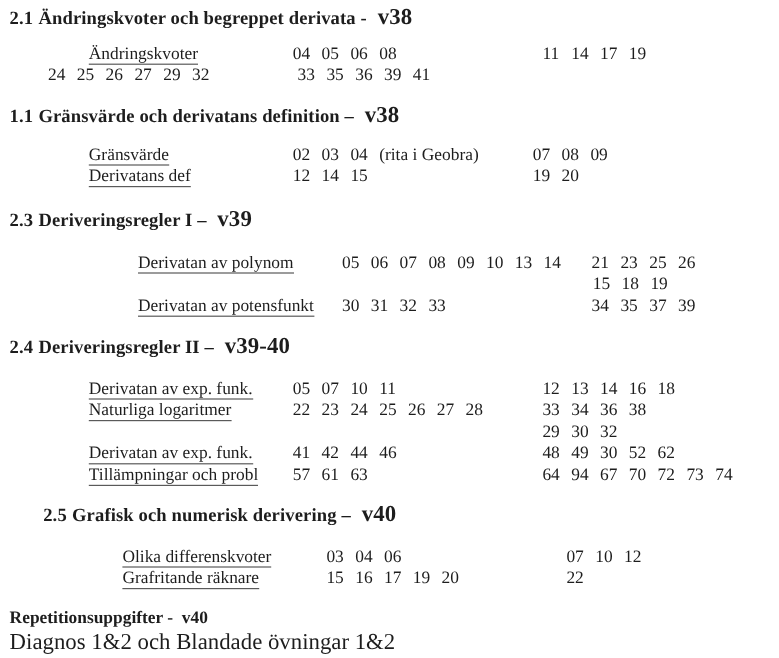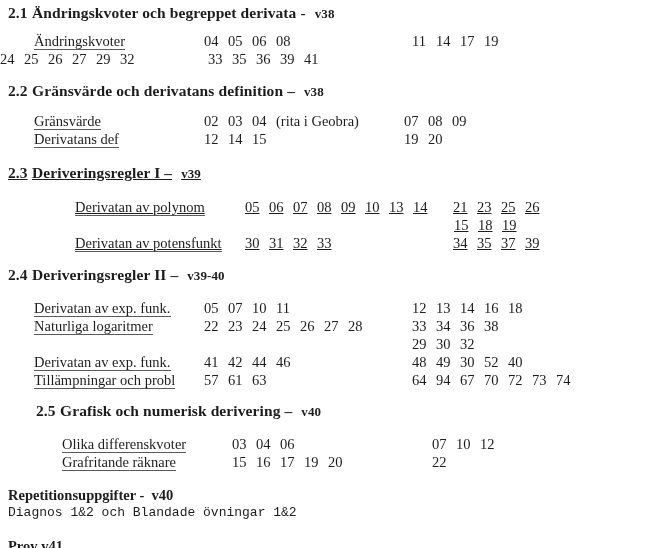--- a/index.html
+++ b/index.html
@@ -41,32 +41,33 @@
     padding-left: 8px;
     box-sizing: border-box;
     font-weight: bold;
   }
   .sec-title {
     font-weight: bold;
   }
   .sec-week {
     font-weight: bold;
     padding-left: 9px;
-    font-size: 13px;
+    font-size: 19px;
   }
 
   
   .rows {
     margin-top: 9px;
   }
   .row {
     display: flex;
     align-items: flex-end;
     height: 18px;
     white-space: pre;
+    margin-left: 40px;
   }
   .label {
     flex: 0 0 204px;
     width: 204px;
     padding-left: 34px;
     box-sizing: border-box;
     font-size: 14.5px;
   }
   .label span.u {
     border-bottom: 1px solid #5a5a5a;
@@ -106,23 +107,22 @@
   
   .footer {
     padding-left: 8px;
   }
   .footer .b {
     font-weight: bold;
     font-size: 14.5px;
     white-space: pre;
   }
   .footer .n {
-    font-size: 13px;
-    white-space: pre;
-    font-family: Liberation Mono, monospace;
+    font-size: 19px;
+    white-space: pre;
   }
   .footer .prov {
     font-weight: bold;
     font-size: 14.5px;
     white-space: pre;
   }
 </style>
 </head>
 <body>
 
@@ -165,21 +165,21 @@
           <span class="num">36</span>
           <span class="num">39</span>
           <span class="num">41</span>
         </div>
       </div>
     </div>
   </div>
 
   <div class="section" style="padding-top:14px;">
     <div class="sec-head">
-      <span class="sec-num">2.2</span>
+      <span class="sec-num">1.1</span>
       <span class="sec-title">Gränsvärde och derivatans definition –</span>
       <span class="sec-week">v38</span>
     </div>
     <div class="rows" style="margin-top:12px;">
       <div class="row">
         <div class="label"><span class="u">Gränsvärde</span></div>
         <div class="nums left-col">
           <span class="num">02</span>
           <span class="num">03</span>
           <span class="num">04</span>
@@ -199,21 +199,21 @@
           <span class="num">15</span>
         </div>
         <div class="nums right-wrap narrow">
           <span class="num">19</span>
           <span class="num">20</span>
         </div>
       </div>
     </div>
   </div>
 
-  <div class="section" style="padding-top:16px;text-decoration:underline;">
+  <div class="section" style="padding-top:16px;">
     <div class="sec-head">
       <span class="sec-num">2.3</span>
       <span class="sec-title">Deriveringsregler I –</span>
       <span class="sec-week">v39</span>
     </div>
     <div class="rows" style="margin-top:16px;padding-left:41px;">
       <div class="row">
         <div class="label"><span class="u">Derivatan av polynom</span></div>
         <div class="nums left-col">
           <span class="num">05</span>
@@ -315,21 +315,21 @@
           <span class="num">41</span>
           <span class="num">42</span>
           <span class="num">44</span>
           <span class="num">46</span>
         </div>
         <div class="nums right-wrap">
           <span class="num">48</span>
           <span class="num">49</span>
           <span class="num">30</span>
           <span class="num">52</span>
-          <span class="num">40</span>
+          <span class="num">62</span>
         </div>
       </div>
       <div class="row">
         <div class="label"><span class="u">Tillämpningar och probl</span></div>
         <div class="nums left-col">
           <span class="num">57</span>
           <span class="num">61</span>
           <span class="num">63</span>
         </div>
         <div class="nums right-wrap">

